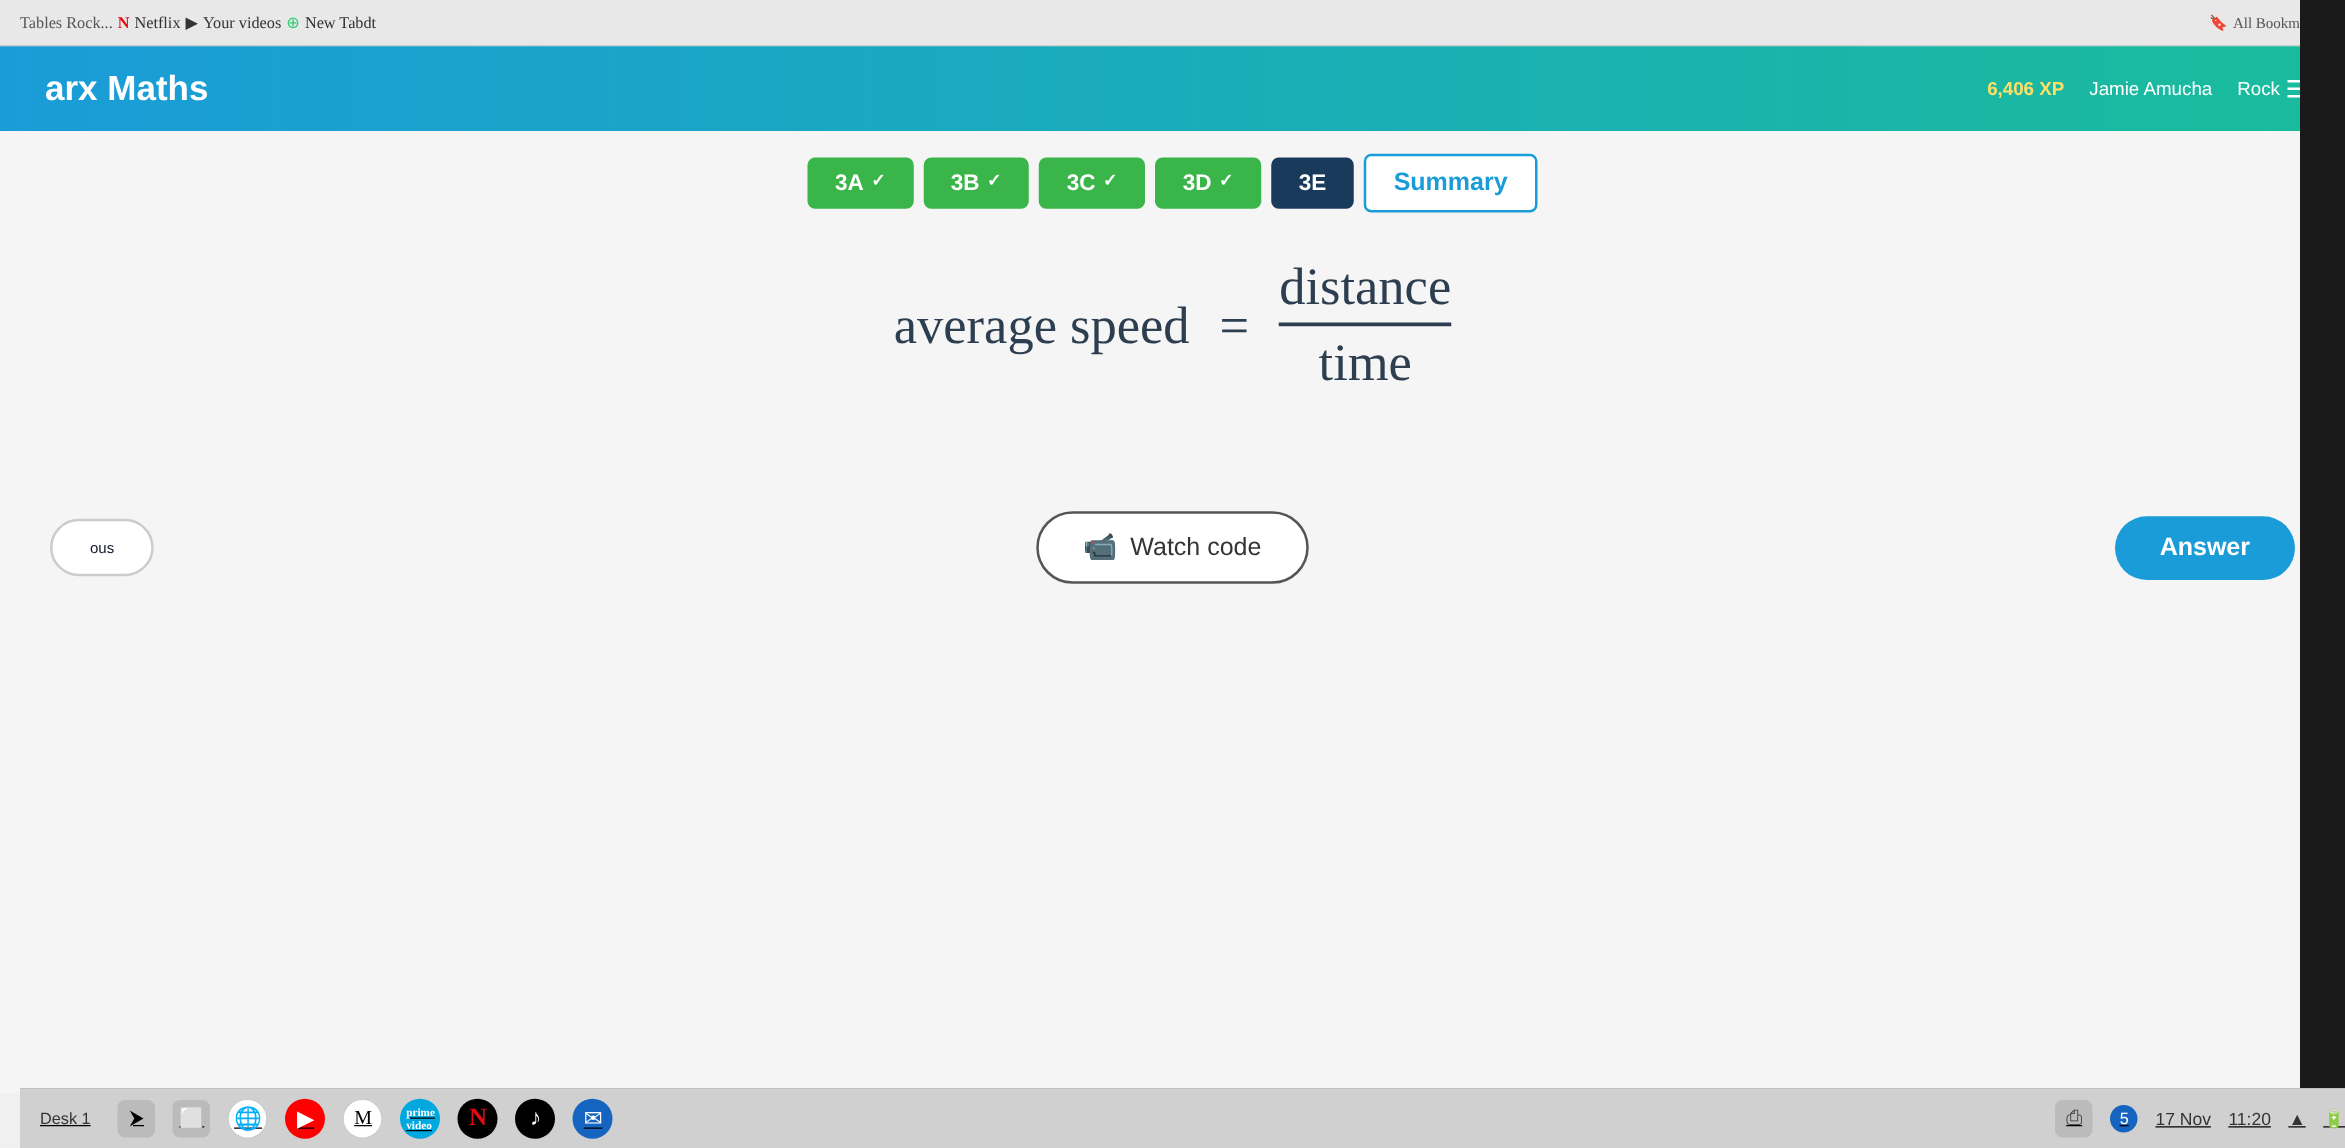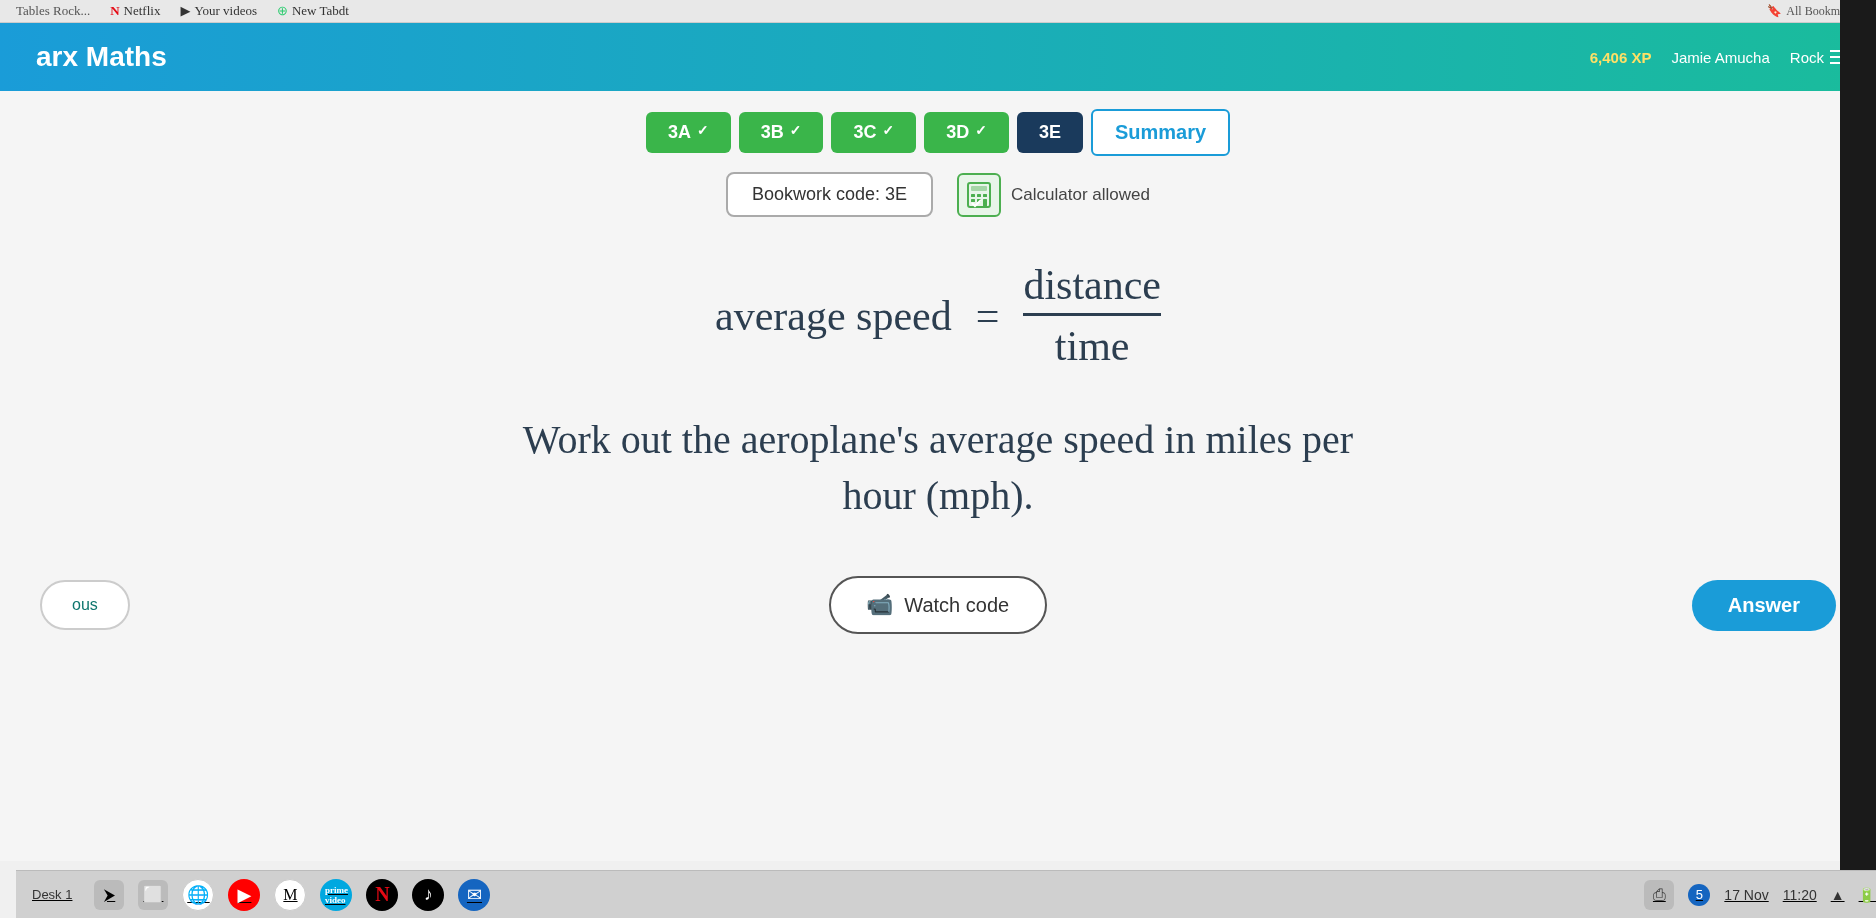--- a/index.html
+++ b/index.html
@@ -8,25 +8,25 @@
       background: #f0f0f0;
       width: 1876px;
       height: 918px;
       overflow: hidden;
       position: relative;
     }
 
     
     .browser-bar {
       background: #e8e8e8;
-      height: 23px;
+      height: 37px;
       display: flex;
       align-items: center;
       padding: 0 16px;
-      gap: 20px;
+      gap: 4px;
       font-size: 13px;
       color: #333;
       border-bottom: 1px solid #ccc;
     }
 
     .bookmarks-btn {
       margin-left: auto;
       font-size: 12px;
       color: #555;
       display: flex;
@@ -248,24 +248,24 @@
       position: relative;
     }
 
     .previous-btn {
       position: absolute;
       left: 40px;
       background: white;
       border: 2px solid #ccc;
       border-radius: 30px;
       padding: 14px 30px;
-      font-size: 16px;
-      font-family: Arial, sans-serif;
-      cursor: pointer;
-      color: #0f766e;
+      font-size: 12px;
+      font-family: Arial, sans-serif;
+      cursor: pointer;
+      color: #0f172a;
     }
 
     .watch-video-btn {
       background: white;
       border: 2px solid #555;
       border-radius: 30px;
       padding: 14px 36px;
       font-size: 20px;
       font-family: Arial, sans-serif;
       cursor: pointer;
@@ -423,54 +423,33 @@
       <span class="checkmark">✓</span>
     </div>
     <div class="tab tab-active">
       <span>3E</span>
     </div>
     <div class="tab tab-summary">
       <span>Summary</span>
     </div>
   </div>
 
-  <div class="info-row">
-    <div class="bookwork-code">Bookwork code: 3E</div>
-    <div class="calculator-allowed">
-      <div class="calc-icon">
-        <svg width="28" height="28" viewBox="0 0 28 28" fill="none">
-          <rect x="3" y="2" width="22" height="24" rx="2" fill="#e8f5e9" stroke="#4caf50" stroke-width="2"></rect>
-          <rect x="6" y="5" width="16" height="5" rx="1" fill="#a5d6a7"></rect>
-          <rect x="6" y="13" width="4" height="3" rx="0.5" fill="#4caf50"></rect>
-          <rect x="12" y="13" width="4" height="3" rx="0.5" fill="#4caf50"></rect>
-          <rect x="18" y="13" width="4" height="3" rx="0.5" fill="#4caf50"></rect>
-          <rect x="6" y="18" width="4" height="3" rx="0.5" fill="#4caf50"></rect>
-          <rect x="12" y="18" width="4" height="3" rx="0.5" fill="#4caf50"></rect>
-          <rect x="18" y="18" width="4" height="7" rx="0.5" fill="#4caf50"></rect>
-
-          <polyline points="7,22 10,25 16,19" stroke="white" stroke-width="2" fill="none"></polyline>
-        </svg>
-      </div>
-      <span>Calculator allowed</span>
-    </div>
-  </div>
 
   <div class="formula-area">
     <div class="formula">
       <span>average speed</span>
       <span>=</span>
       <div class="fraction">
         <span class="fraction-top">distance</span>
         <span class="fraction-bottom">time</span>
       </div>
     </div>
   </div>
 
   <div class="question-area">
-    <div class="question-line2">Work out the aeroplane's average speed in miles per hour (mph).</div>
   </div>
 
   <div class="bottom-row">
     <button class="previous-btn">
       <span>ous</span>
     </button>
     <button class="watch-video-btn">
       <span class="video-icon">📹</span>
       <span>Watch code</span>
     </button>

